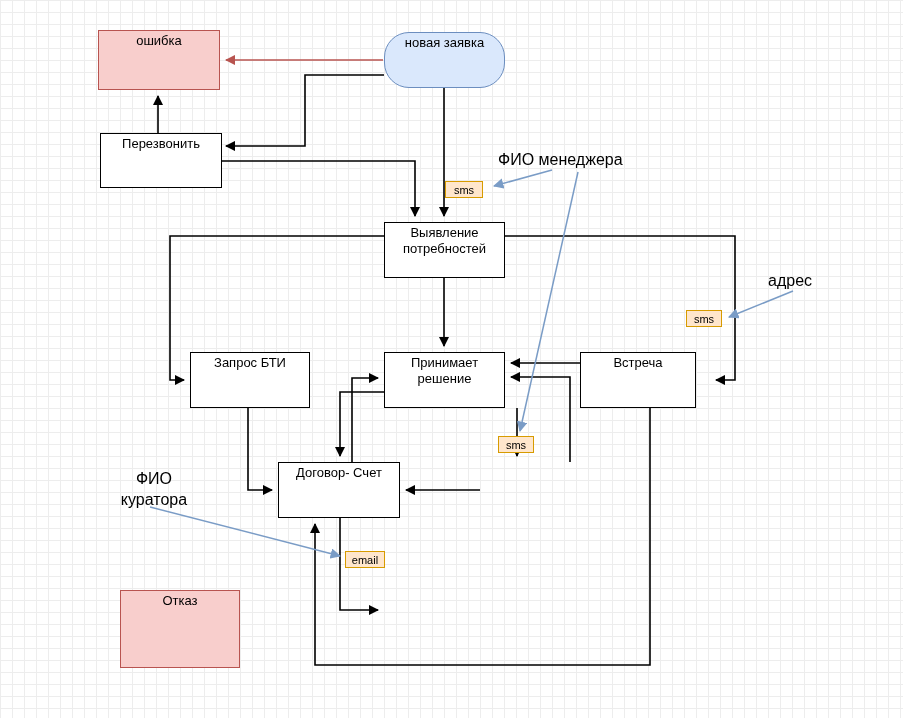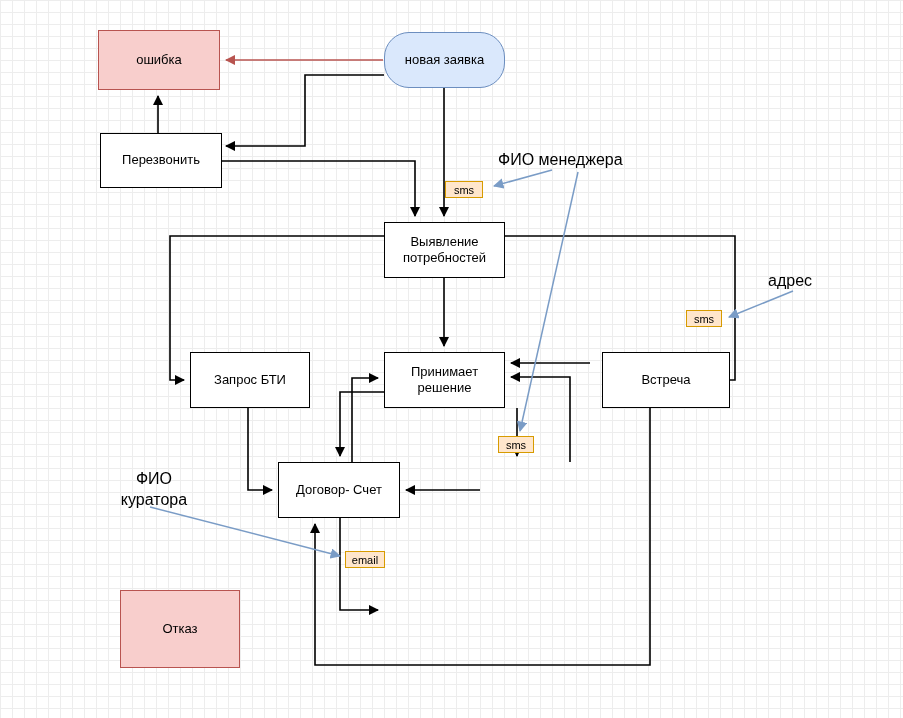--- a/index.html
+++ b/index.html
@@ -13,21 +13,21 @@
     background-image:
       linear-gradient(#ededed 1px, transparent 1px),
       linear-gradient(90deg, #ededed 1px, transparent 1px),
       linear-gradient(#e0e0e0 1px, transparent 1px),
       linear-gradient(90deg, #e0e0e0 1px, transparent 1px);
     background-size: 12px 12px, 12px 12px, 60px 60px, 60px 60px;
   }
   .edges { position: absolute; left: 0; top: 0; width: 903px; height: 718px; }
   .node {
     position: absolute; box-sizing: border-box;
-    display: flex; align-items: center; justify-content: center;
+    display: flex; justify-content: center;
     text-align: center; font-size: 13px; color: #000;
     border: 1px solid #000; background: #ffffff; padding: 2px;
     line-height: 1.25;
   }
   .node--red   { background: #f8cecc; border-color: #b85450; }
   .node--blue  { background: #dae8fc; border-color: #6c8ebf; }
   .node--green { background: #d5e8d4; border-color: #82b366; }
   .badge {
     position: absolute; box-sizing: border-box;
     display: flex; align-items: center; justify-content: center;
@@ -100,21 +100,21 @@
   </div>
 
   <div class="node" style="left:190px; top:352px; width:120px; height:56px;">
     <span>Запрос БТИ</span>
   </div>
 
   <div class="node" style="left:384px; top:352px; width:121px; height:56px;">
     <span>Принимает решение</span>
   </div>
 
-  <div class="node" style="left:602px; top:352px; width:128px; height:56px;">
+  <div class="node" style="left:580px; top:352px; width:116px; height:56px;">
     <span>Встреча</span>
   </div>
 
   <div class="node" style="left:278px; top:462px; width:122px; height:56px;">
     <span>Договор- Счет</span>
   </div>
 
 
 
   <div class="node node--red" style="left:120px; top:590px; width:120px; height:78px;">

